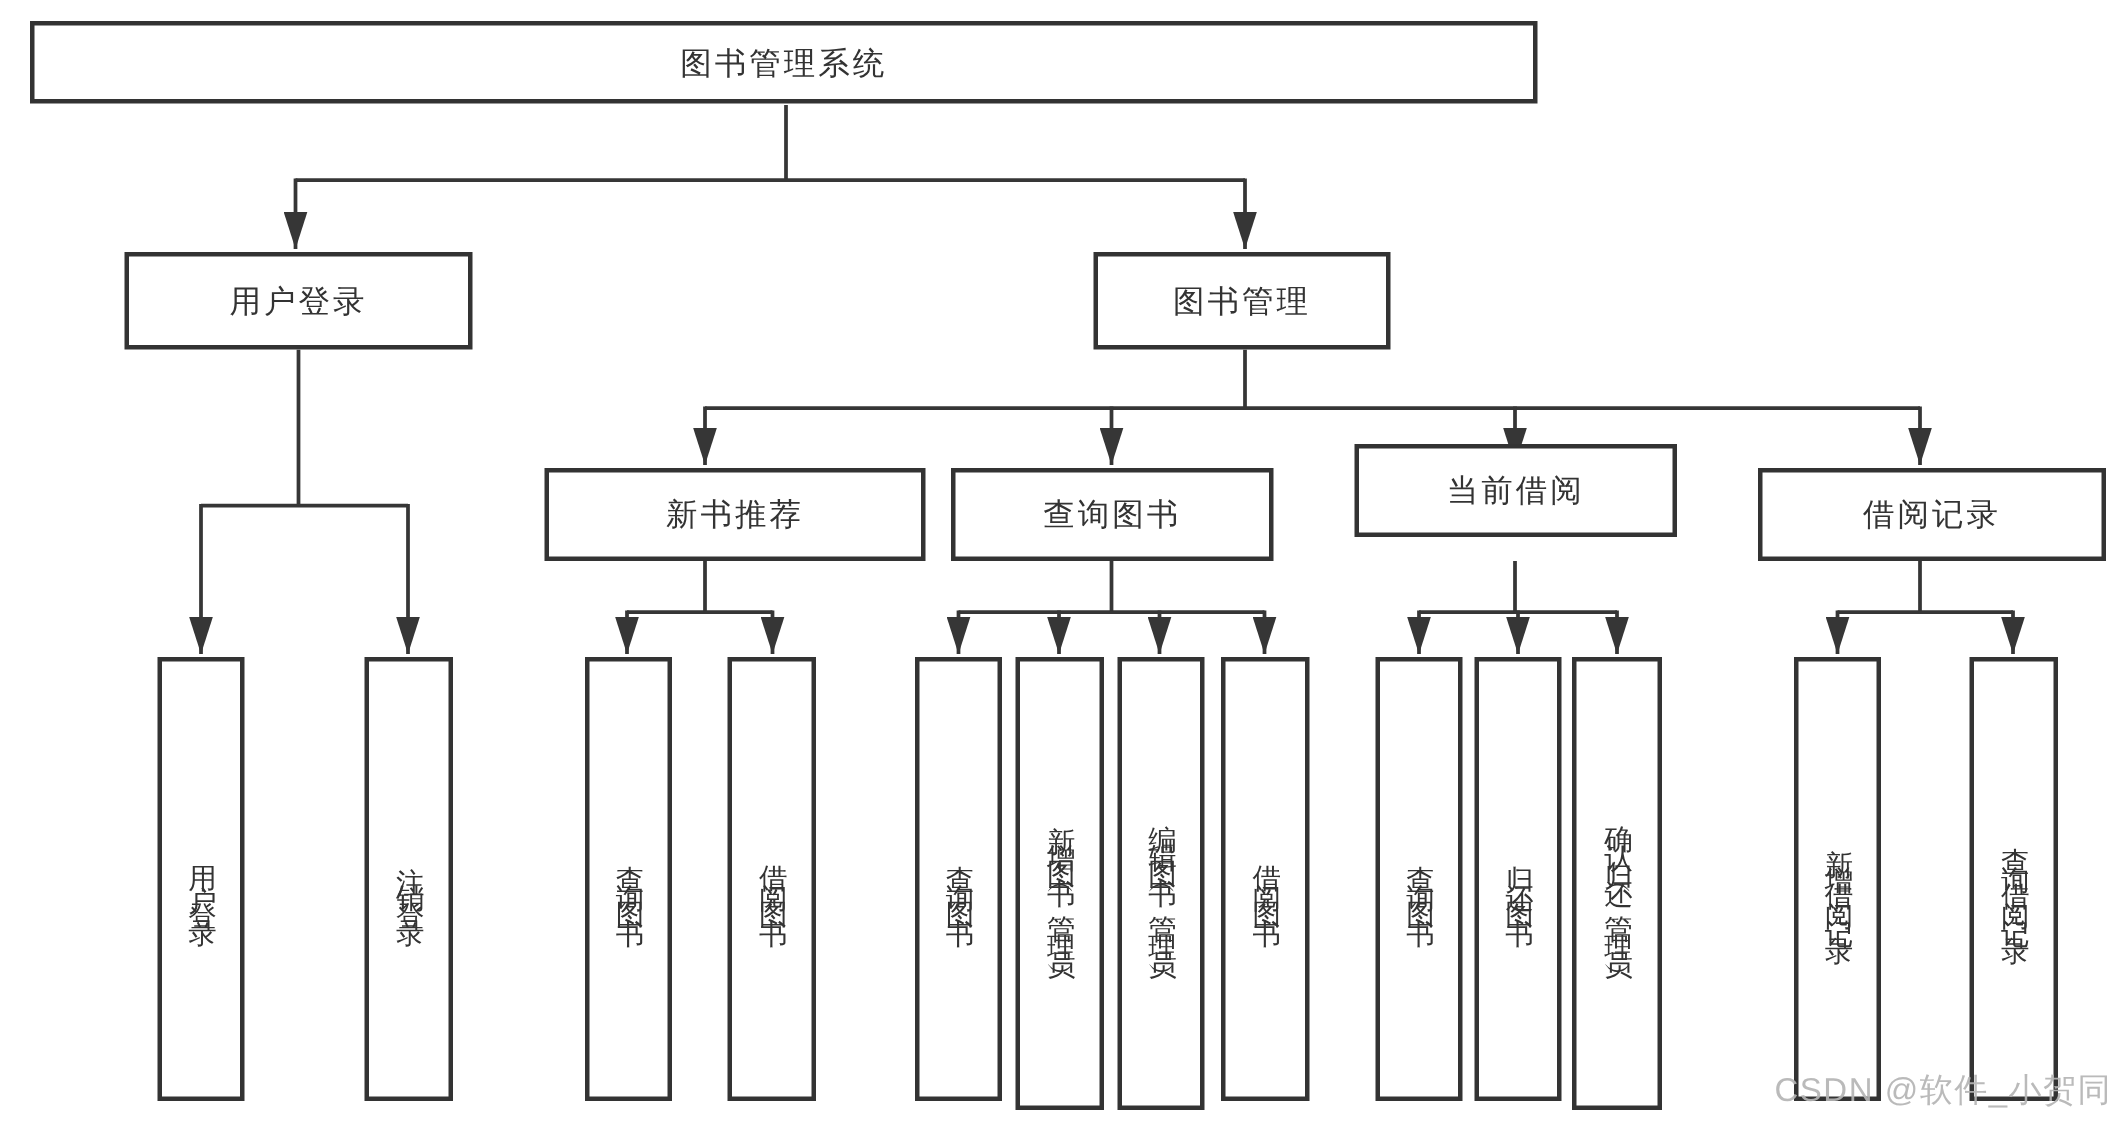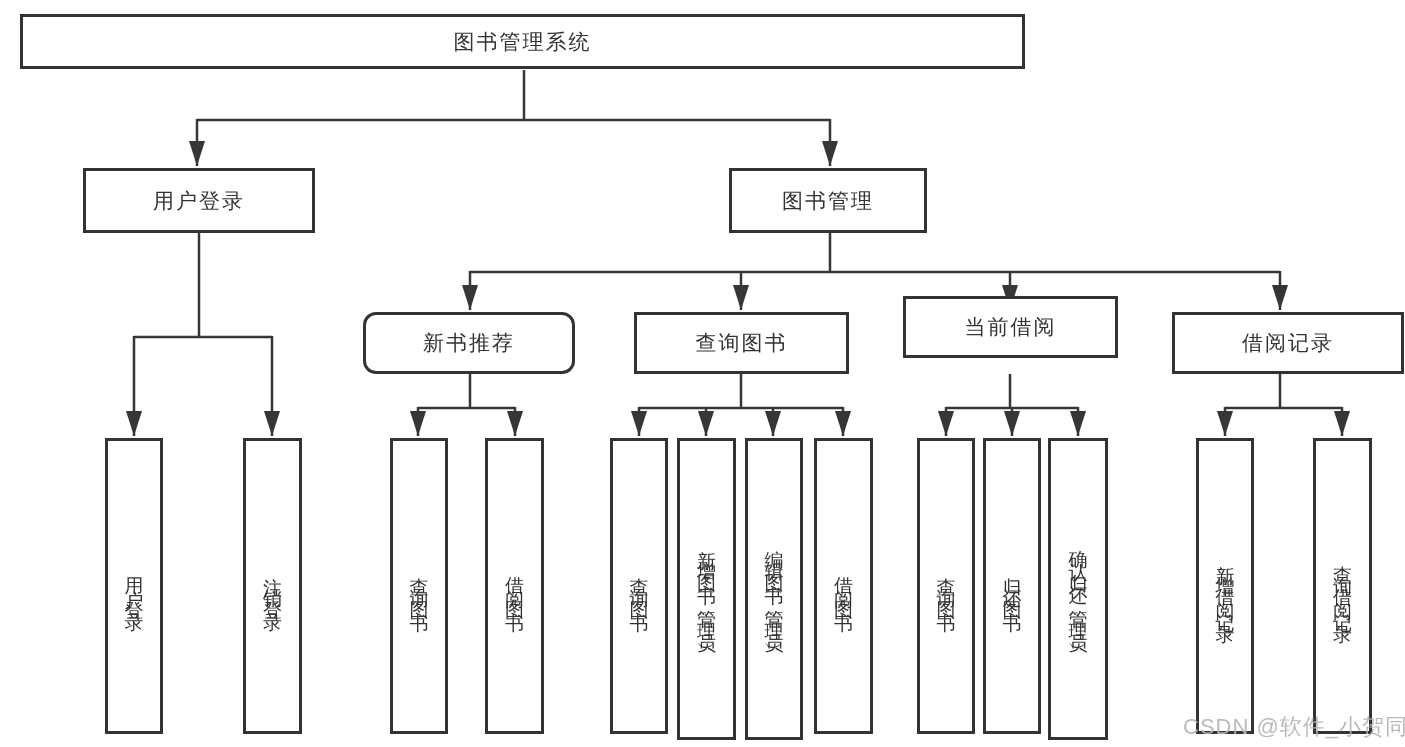--- a/index.html
+++ b/index.html
@@ -10,21 +10,21 @@
   .node{position:absolute;box-sizing:border-box;background:#ffffff;
         border:3px solid #333333;color:#333333;z-index:2;
         display:flex;align-items:center;justify-content:center;}
   .hnode{font-size:21px;letter-spacing:2px;}
   .leaf{writing-mode:vertical-rl;text-orientation:mixed;
         font-size:19px;letter-spacing:12px;line-height:52px;}
   
   #n-root        {left:20px;  top:14px;  width:1005px;height:55px;}
   #n-user-login  {left:83px;  top:168px; width:232px; height:65px;}
   #n-book-mgmt   {left:713px; top:168px; width:198px; height:65px;margin-left:16px;}
-  #n-new-rec     {left:363px; top:312px; width:212px; height:62px;border-radius:13px;}
+  #n-new-rec     {left:363px; top:312px; width:254px; height:62px;}
   #n-book-borrow {left:634px; top:312px; width:215px; height:62px;}
   #n-cur-borrow  {left:903px; top:296px; width:215px; height:62px;}
   #n-records     {left:1172px;top:312px; width:232px; height:62px;}
   
   #lf-a1{left:105px; top:438px;width:58px;height:296px;}
   #lf-a2{left:243px; top:438px;width:59px;height:296px;}
   #lf-b1{left:390px; top:438px;width:58px;height:296px;}
   #lf-b2{left:485px; top:438px;width:59px;height:296px;}
   #lf-c1{left:610px; top:438px;width:58px;height:296px;}
   #lf-c2{left:677px; top:438px;width:59px;height:302px;}

